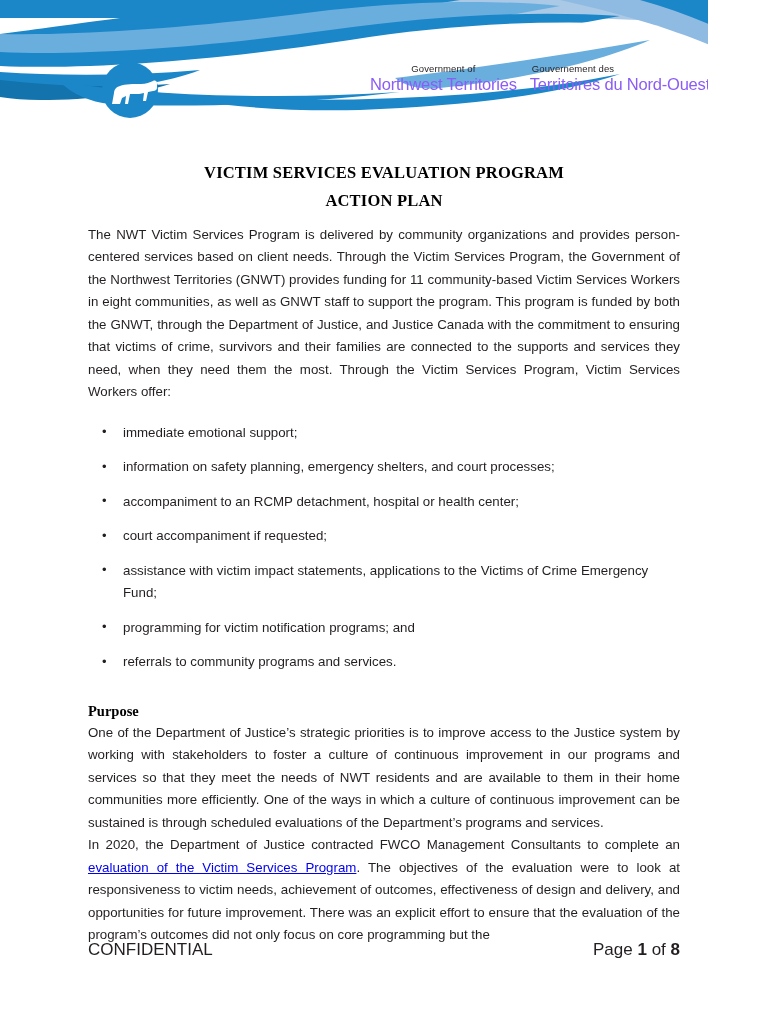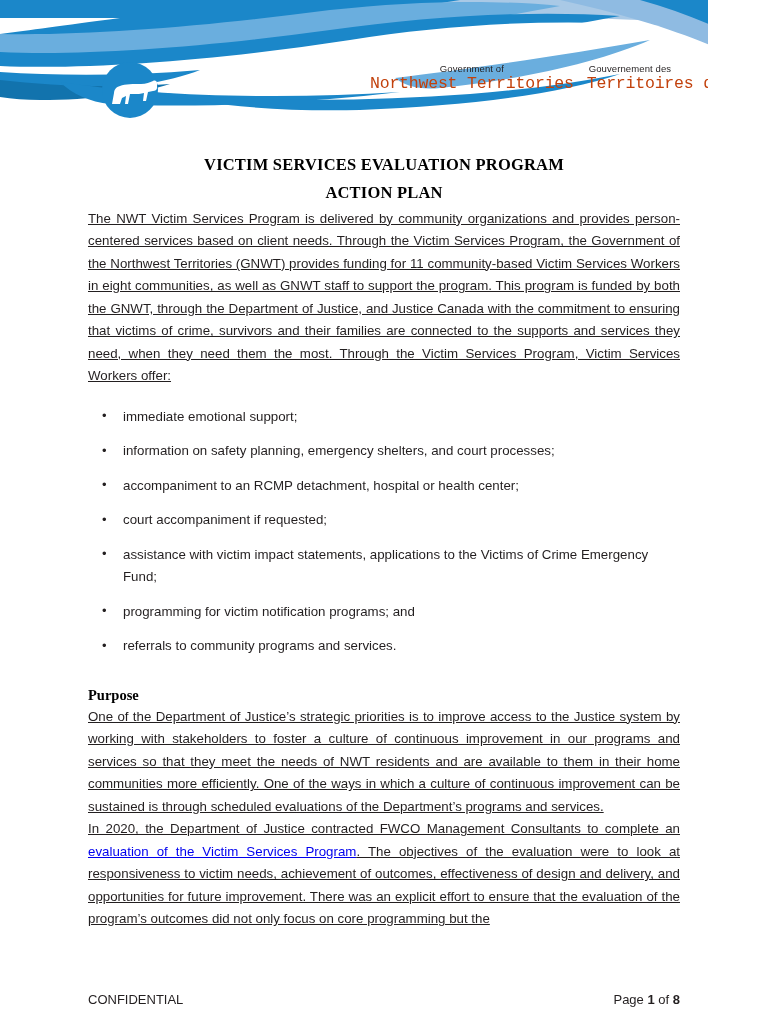--- a/index.html
+++ b/index.html
@@ -45,23 +45,23 @@
   }
   .wm-small {
     font-family: "Liberation Sans", sans-serif;
     font-size: 9.5px;
     color: #231f20;
     letter-spacing: 0.1px;
     margin-bottom: 2px;
     text-align: center;
   }
   .wm-big {
-    font-family: Liberation Mono, monospace;
+    font-family: Liberation Sans, sans-serif;
     font-size: 16.5px;
-    color: #c2410c;
+    color: #8b5cf6;
     letter-spacing: -0.2px;
     white-space: nowrap;
   }
   .wm-col-en .wm-small { text-align: center; }
   .wm-col-fr .wm-small { text-align: left; padding-left: 2px; }
 
   
   .page {
     position: relative;
     padding: 0 88px;
@@ -69,34 +69,33 @@
     box-sizing: content-box;
   }
 
   .doc-title {
     text-align: center;
     font-family: "Liberation Serif", serif;
     font-weight: bold;
     font-size: 16.5px;
     line-height: 1.72;
     color: #000000;
-    margin: 0;
+    margin: 8px;
     padding-top: 26px;
     letter-spacing: 0.2px;
   }
   .doc-title .line2 { display: block; }
 
   p.body-text {
     font-family: "Liberation Sans", sans-serif;
     font-size: 13.3px;
     line-height: 22.5px;
     color: #231f20;
     text-align: justify;
     margin: 0;
-    text-decoration: underline;
   }
 
   .intro-para { margin-top: 29px; }
 
   ul.bullets {
     list-style: none;
     margin: 18px 0 0 0;
     padding: 0;
   }
   ul.bullets li {
@@ -135,26 +134,26 @@
   a.doc-link {
     color: #0000ee;
     text-decoration: underline;
   }
 
   
   .footer {
     position: absolute;
     left: 88px;
     right: 88px;
-    top: 992px;
+    top: 940px;
     display: flex;
     justify-content: space-between;
     align-items: baseline;
     font-family: "Liberation Sans", sans-serif;
-    font-size: 13px;
+    font-size: 17px;
     color: #231f20;
   }
   .footer .pagenum b { font-weight: bold; }
 </style>
 </head>
 <body>
 
 <div class="banner">
   <svg viewBox="0 0 768 125" preserveAspectRatio="none">
 

